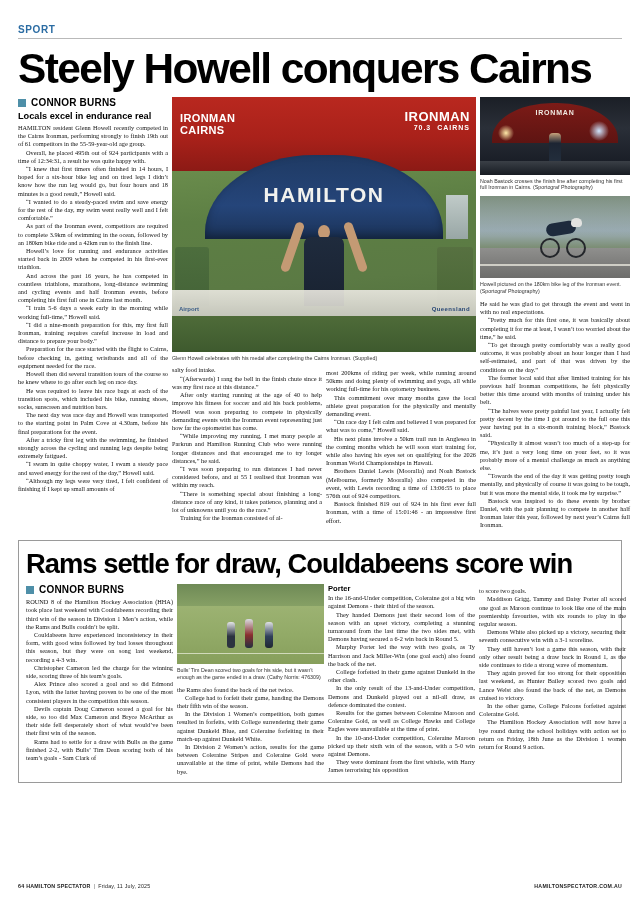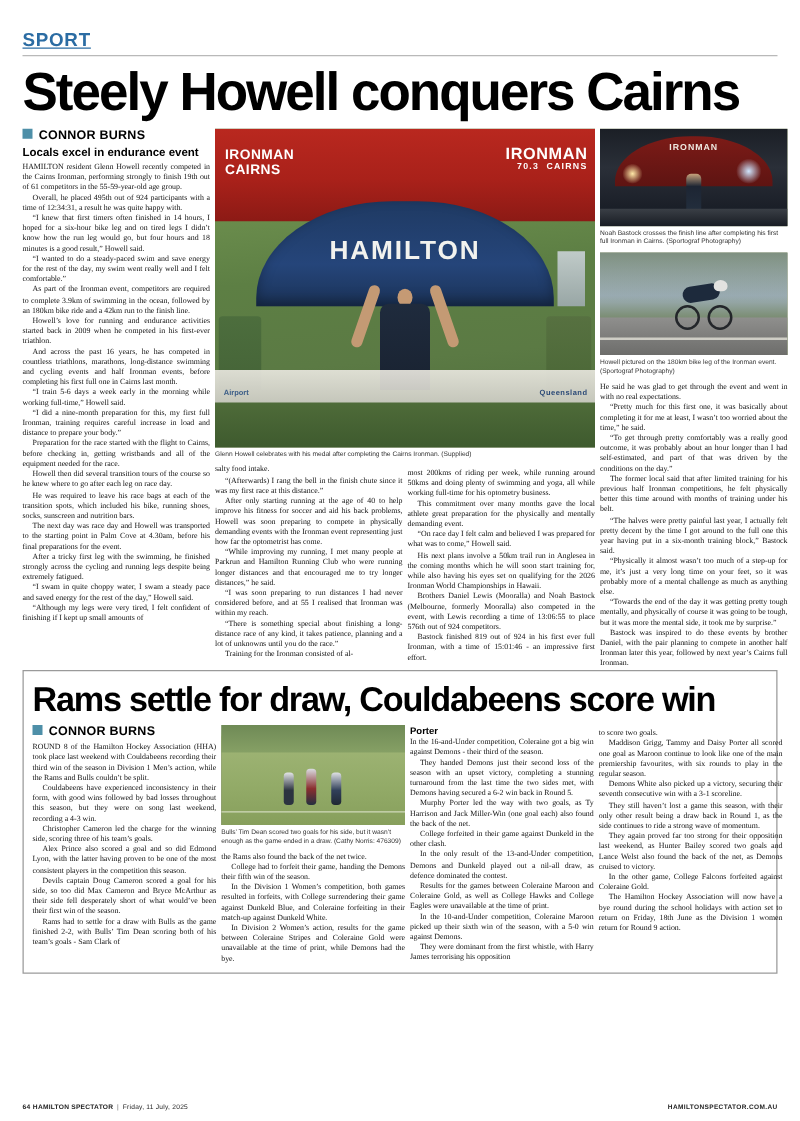--- a/index.html
+++ b/index.html
@@ -21,25 +21,24 @@
     padding: 0 18px;
   }
 
   
   .kicker-row {
     padding-top: 24px;
   }
   .kicker {
     font-family: "Liberation Sans", sans-serif;
     font-weight: bold;
-    font-size: 15px;
+    font-size: 10px;
     letter-spacing: 0.6px;
     color: #2b6ca3;
     margin-bottom: 3px;
-    text-decoration: underline;
   }
   .rule-top {
     height: 1px;
     background: #b9b9b9;
     width: 100%;
   }
 
   
   .headline {
     font-family: "Liberation Sans", sans-serif;
@@ -50,20 +49,21 @@
     margin: 8px 0 7px 0;
     color: #000;
     white-space: nowrap;
     transform: scaleX(0.985);
     transform-origin: left center;
   }
 
   
   .byline {
     display: flex;
+    align-items: center;
     gap: 5px;
     margin-bottom: 3px;
   }
   .byline-sq {
     width: 8px; height: 8px;
     background: #4e8fa8;
     display: inline-block;
   }
   .byline-name {
     font-family: "Liberation Sans", sans-serif;
@@ -308,20 +308,21 @@
   .ph4-p2 { left:46%; background: linear-gradient(180deg,#d9dbe0 0%,#8a2f2f 55%,#243040 100%); height:29px;}
   .ph4-p3 { left:60%; background: linear-gradient(180deg,#dfe1e4 0%,#31405a 55%,#1f2733 100%); }
   .ph4-line {
     position:absolute; left:0; bottom:10px; width:100%; height:1.5px;
     background:#e8ecd9; opacity:.75;
   }
 
   
   .a2-wrap {
     border: 1px solid #9a9a9a;
+    margin-top: 10px;
     padding: 7px 7px 6px 7px;
   }
   .headline2 {
     font-family: "Liberation Sans", sans-serif;
     font-weight: bold;
     font-size: 27.5px;
     line-height: 1.0;
     letter-spacing: -1.0px;
     margin: 2px 0 7px 0;
     color: #000;
@@ -381,21 +382,21 @@
 
   <h1 class="headline">Steely Howell conquers Cairns</h1>
 
   <div class="a1">
 
     <div class="col">
       <div class="byline">
         <span class="byline-sq"></span>
         <span class="byline-name">CONNOR BURNS</span>
       </div>
-      <div class="standfirst">Locals excel in endurance event</div>
+      <div class="standfirst">Locals excel in endurance real</div>
       <p class="body first">HAMILTON resident Glenn Howell recently competed in the Cairns Ironman, performing strongly to finish 19th out of 61 competitors in the 55-59-year-old age group.</p>
       <p class="body">Overall, he placed 495th out of 924 participants with a time of 12:34:31, a result he was quite happy with.</p>
       <p class="body">“I knew that first timers often finished in 14 hours, I hoped for a six-hour bike leg and on tired legs I didn’t know how the run leg would go, but four hours and 18 minutes is a good result,” Howell said.</p>
       <p class="body">“I wanted to do a steady-paced swim and save energy for the rest of the day, my swim went really well and I felt comfortable.”</p>
       <p class="body">As part of the Ironman event, competitors are required to complete 3.9km of swimming in the ocean, followed by an 180km bike ride and a 42km run to the finish line.</p>
       <p class="body">Howell’s love for running and endurance activities started back in 2009 when he competed in his first-ever triathlon.</p>
       <p class="body">And across the past 16 years, he has competed in countless triathlons, marathons, long-distance swimming and cycling events and half Ironman events, before completing his first full one in Cairns last month.</p>
       <p class="body">“I train 5-6 days a week early in the morning while working full-time,” Howell said.</p>
       <p class="body">“I did a nine-month preparation for this, my first full Ironman, training requires careful increase in load and distance to prepare your body.”</p>
       <p class="body">Preparation for the race started with the flight to Cairns, before checking in, getting wristbands and all of the equipment needed for the race.</p>

